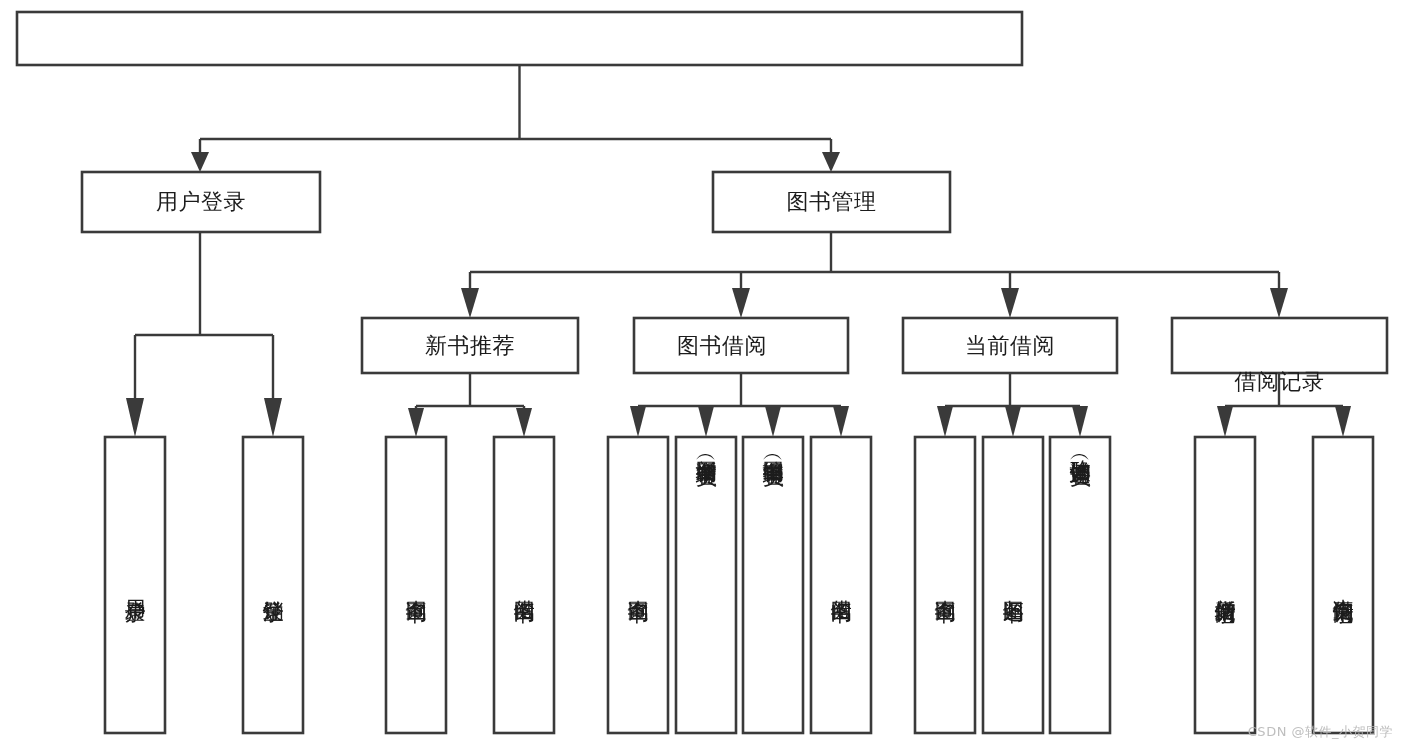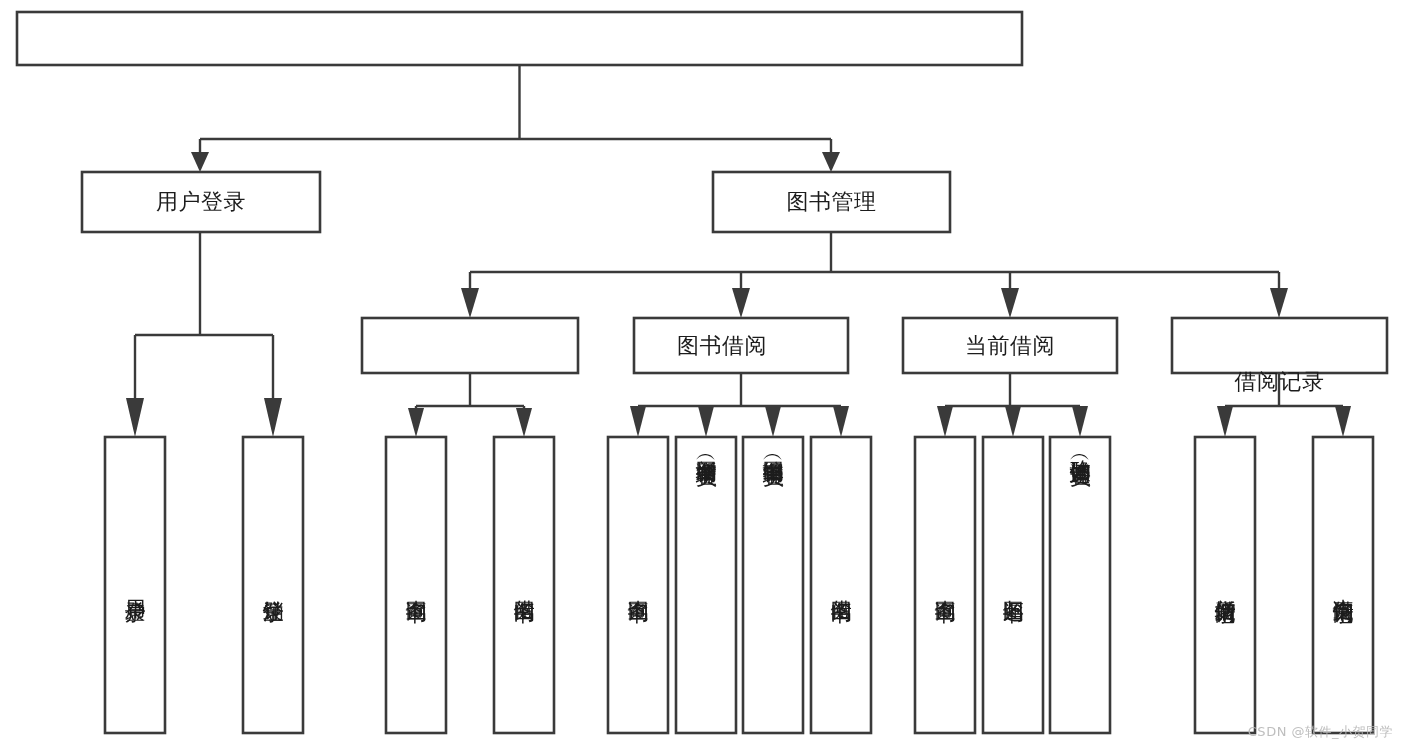--- a/index.html
+++ b/index.html
@@ -163,20 +163,21 @@
       <rect class="node-box" x="1050" y="437" width="60" height="296"></rect>
       <rect class="node-box" x="1195" y="437" width="60" height="296"></rect>
       <rect class="node-box" x="1313" y="437" width="60" height="296"></rect>
     </g>
   </svg>
 
 
   <div class="node-label-h" style="left:82px; top:172px; width:238px; height:60px; font-size:22px;">用户登录</div>
   <div class="node-label-h" style="left:713px; top:172px; width:237px; height:60px; font-size:22px;">图书管理</div>
 
+  <div class="node-label-h" style="left:362px; top:318px; width:216px; height:55px; font-size:22px;">新书推荐</div>
   <div class="node-label-h" style="left:634px; top:318px; width:176px; height:55px; font-size:22px;">图书借阅</div>
   <div class="node-label-h" style="left:903px; top:318px; width:214px; height:55px; font-size:22px;border-radius:8px;">当前借阅</div>
   <div class="node-label-h" style="left:1172px; top:318px; width:215px; height:55px; font-size:22px;margin-top:36px;">借阅记录</div>
 
   <div class="node-label-v" style="left:105px; top:437px; width:60px; height:296px;">用户登录</div>
   <div class="node-label-v" style="left:243px; top:437px; width:60px; height:296px;">注销登录</div>
   <div class="node-label-v" style="left:386px; top:437px; width:60px; height:296px;">查询图书</div>
   <div class="node-label-v" style="left:494px; top:437px; width:60px; height:296px;">借阅图书</div>
   <div class="node-label-v" style="left:608px; top:437px; width:60px; height:296px;">查询图书</div>
   <div class="node-label-v" style="left:676px; top:437px; width:60px; height:296px; justify-content:flex-start; padding-top:6px; box-sizing:border-box;">新增图书（管理员）</div>

